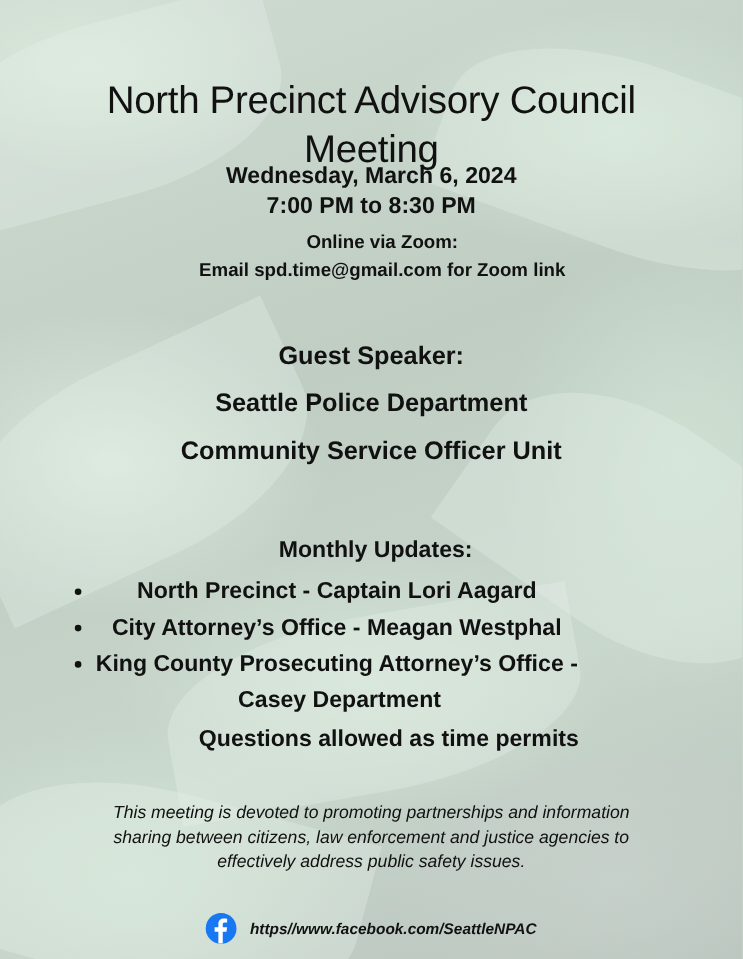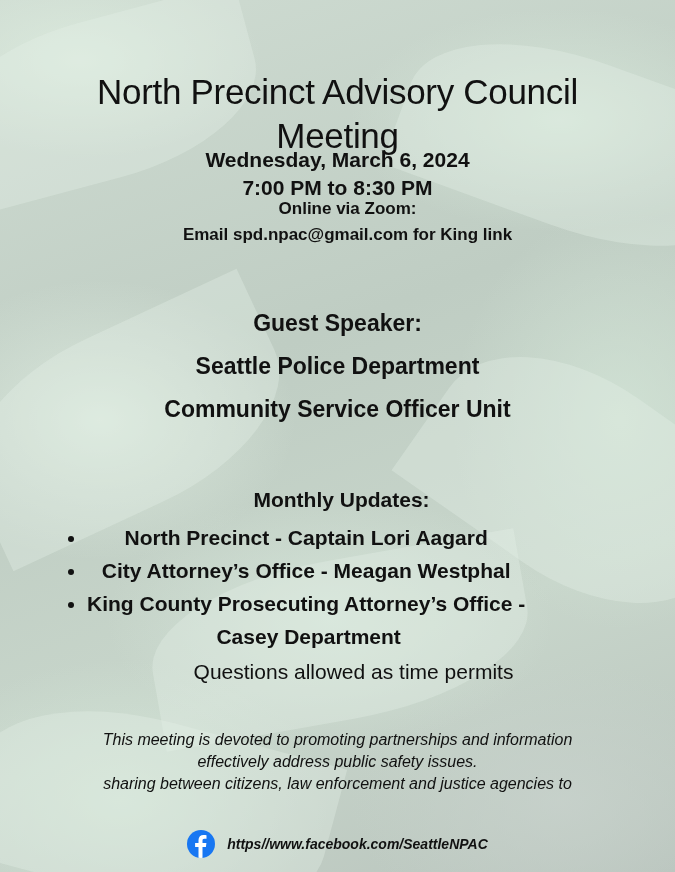--- a/index.html
+++ b/index.html
@@ -13,26 +13,26 @@
       radial-gradient(ellipse 240px 300px at 620px 420px, rgba(210,228,214,0.8), transparent 70%),
       radial-gradient(ellipse 280px 200px at 100px 420px, rgba(222,236,224,0.85), transparent 70%),
       radial-gradient(ellipse 320px 180px at 330px 620px, rgba(214,230,218,0.8), transparent 70%),
       radial-gradient(ellipse 300px 200px at 120px 800px, rgba(212,230,216,0.8), transparent 70%),
       radial-gradient(ellipse 300px 200px at 560px 800px, rgba(200,210,204,0.8), transparent 70%),
       linear-gradient(160deg,#cfdcd2 0%,#bfcdc3 40%,#c8d6cb 70%,#b9c4bd 100%);}
   .leaf{position:absolute;border-radius:50% 0 50% 0;background:rgba(230,240,232,0.35);}
   .content{position:absolute;inset:0;text-align:center;}
   .title{position:absolute;top:22px;left:0;right:0;font-size:35px;font-weight:normal;line-height:44px;letter-spacing:-0.3px;margin-top:48px;}
   .date{position:absolute;top:146px;left:0;right:0;font-size:21px;font-weight:bold;line-height:28px;}
-  .online{position:absolute;top:196px;left:0;right:0;font-size:17px;font-weight:bold;line-height:26px;padding-left:20px;}
+  .online{position:absolute;top:207px;left:0;right:0;font-size:17px;font-weight:bold;line-height:26px;padding-left:20px;}
   .guest{position:absolute;top:302px;left:0;right:0;font-size:23px;font-weight:bold;line-height:43px;}
   .updates-title{position:absolute;top:460px;left:0;right:0;font-size:21px;font-weight:bold;padding-left:8px;margin-top:28px;}
   ul.updates{position:absolute;top:506px;left:48px;margin:15px;padding:0 0 0 24px;text-align:center;font-size:21px;font-weight:bold;line-height:33px;}
   ul.updates li{list-style:disc;}
-  .questions{position:absolute;top:660px;left:0;right:0;font-size:21px;font-weight:normal;padding-left:32px;}
+  .questions{position:absolute;top:660px;left:0;right:0;font-size:21px;font-weight:bold;padding-left:32px;}
   .mission{position:absolute;top:729px;left:30px;right:30px;font-size:16px;font-weight:normal;font-style:italic;line-height:22px;}
   .fb{position:absolute;top:830px;left:0;right:0;display:flex;justify-content:center;align-items:center;gap:12px;font-style:italic;}
   .fb-icon{width:28px;height:28px;border-radius:50%;background:#1877f2;display:flex;align-items:flex-end;justify-content:center;overflow:hidden;}
   .fb-url{font-size:14px;font-weight:bold;}
 </style>
 </head>
 <body>
 
 <div class="bg">
   <div class="leaf" style="left:-60px;top:20px;width:320px;height:160px;transform:rotate(-15deg);"></div>
@@ -49,42 +49,42 @@
     <div>Meeting</div>
   </div>
 
   <div class="date">
     <div>Wednesday, March 6, 2024</div>
     <div>7:00 PM to 8:30 PM</div>
   </div>
 
   <div class="online">
     <div>Online via Zoom:</div>
-    <div>Email spd.npac@gmail.com for King link</div>
+    <div>Email spd.time@gmail.com for Zoom link</div>
   </div>
 
   <div class="guest">
     <div>Guest Speaker:</div>
     <div>Seattle Police Department</div>
     <div>Community Service Officer Unit</div>
   </div>
 
   <div class="updates-title">Monthly Updates:</div>
   <ul class="updates">
     <li><span>North Precinct - Captain Lori Aagard</span></li>
     <li><span>City Attorney’s Office - Meagan Westphal</span></li>
     <li><span>King County Prosecuting Attorney’s Office -</span><br><span style="padding-left:5px">Casey Department</span></li>
   </ul>
 
   <div class="questions">Questions allowed as time permits</div>
 
   <div class="mission">
     <div>This meeting is devoted to promoting partnerships and information</div>
+    <div>sharing between citizens, law enforcement and justice agencies to</div>
     <div>effectively address public safety issues.</div>
-    <div>sharing between citizens, law enforcement and justice agencies to</div>
   </div>
 
   <div class="fb">
     <span class="fb-icon">
       <svg width="28" height="28" viewBox="0 0 28 28">
           <path d="M15.5 28V17h3.4l.5-4h-3.9v-2.4c0-1.1.3-1.9 1.9-1.9h2.1V5.2c-.4 0-1.6-.2-3-.2-3 0-5 1.8-5 5.1V13H8.1v4h3.4v11z" fill="#fff"></path>
         </svg>
     </span>
     <span class="fb-url">https//www.facebook.com/SeattleNPAC</span>
   </div>

